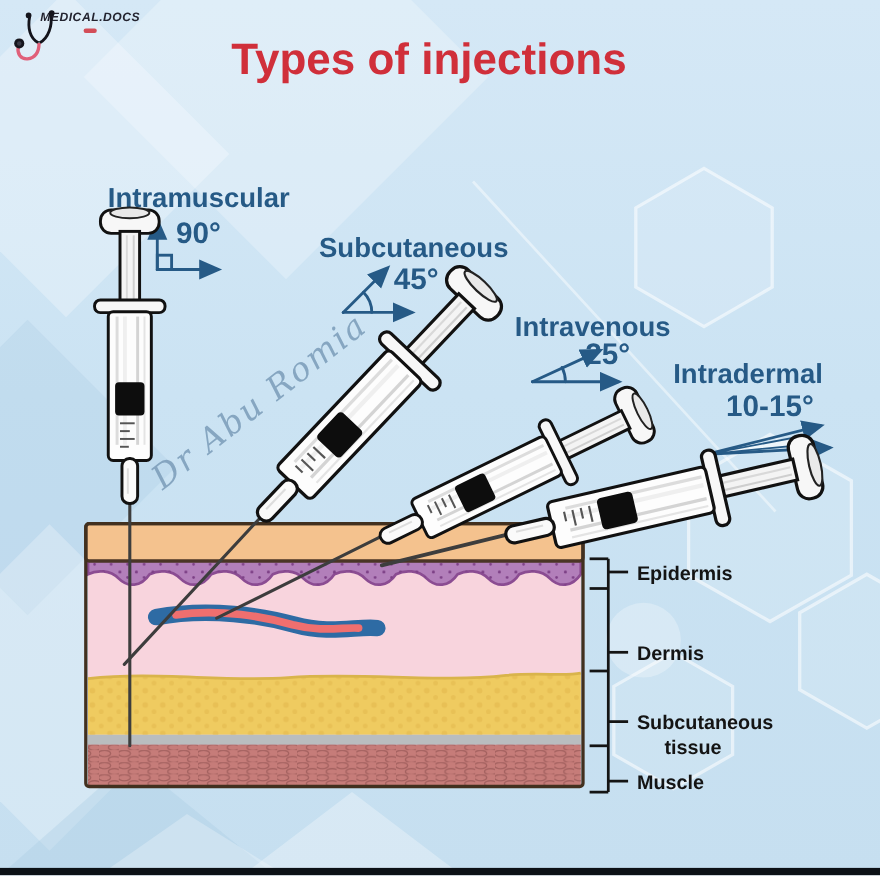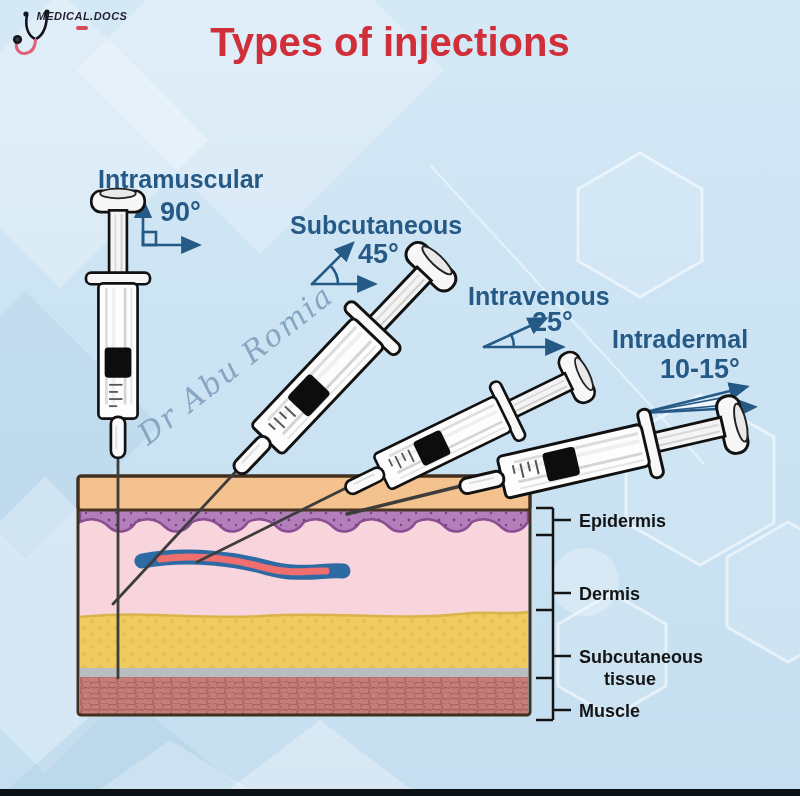--- a/index.html
+++ b/index.html
@@ -14,21 +14,21 @@
   }
   .logo .brand{
     font-size:11px;font-weight:800;font-style:italic;color:#23232f;
     letter-spacing:.5px;margin-top:2px;
   }
   .logo .submark{
     width:12px;height:4px;background:#d0303c;border-radius:2px;margin:4px auto 0;
     opacity:.85;
   }
   .title{
-    position:absolute;left:180px;top:20px;width:420px;text-align:center;
+    position:absolute;left:180px;top:32px;width:420px;text-align:center;
     font-size:40px;font-weight:900;color:#d02f3a;letter-spacing:0px;
   }
   text{font-family:"Liberation Sans",sans-serif;}
   .inj-name{font-size:25px;font-weight:bold;fill:#265a86;}
   .inj-angle{font-size:27px;font-weight:bold;fill:#265a86;}
   .layer-label{font-size:18px;font-weight:bold;fill:#141414;}
   .watermark{
     font-family:"DejaVu Serif",serif;font-style:italic;font-size:30px;
     fill:#7fa0bc;opacity:.9;letter-spacing:2px;
   }

